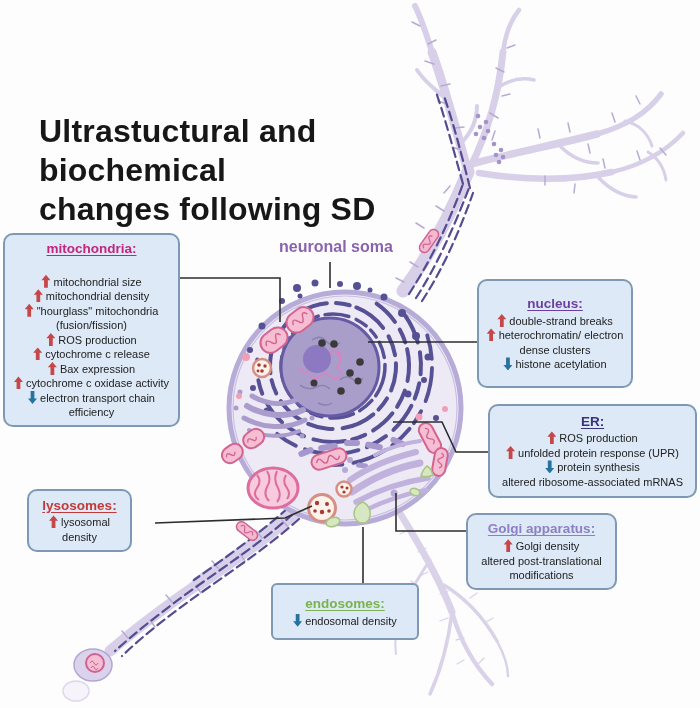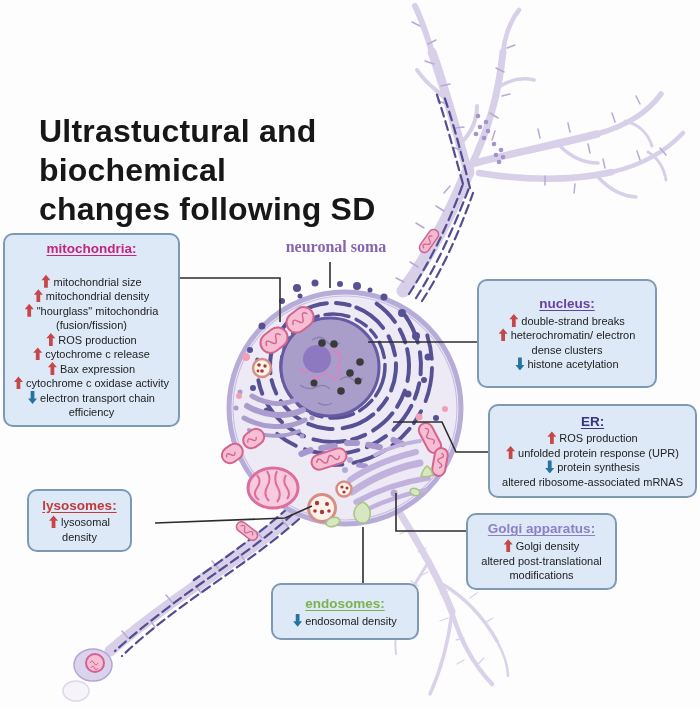--- a/index.html
+++ b/index.html
@@ -3,44 +3,44 @@
 <meta charset="utf-8">
 <style>
   html,body{margin:0;padding:0;background:#ffffff;}
   #stage{position:relative;width:700px;height:708px;background:#fdfdfe;overflow:hidden;
          font-family:"Liberation Sans", sans-serif;color:#1c1c1c;}
   #stage svg{position:absolute;left:0;top:0;}
 
   .page-title{position:absolute;left:26px;top:112px;width:360px;
     font-size:32px;font-weight:700;line-height:1.22;color:#171717;letter-spacing:.2px;margin-left:13px;}
   .soma-label{position:absolute;left:258px;top:238px;width:156px;text-align:center;
-    font-size:16px;font-weight:700;color:#8a63ad;font-family:Liberation Serif, serif;}
+    font-size:16px;font-weight:700;color:#8a63ad;}
 
   .callout{position:absolute;box-sizing:border-box;
     background:var(--box-bg,#dde9f7);
     border:2px solid var(--box-border,#7e99b4);
     border-radius:10px;
     display:flex;flex-direction:column;justify-content:center;align-items:center;
     padding:5px 4px;text-align:center;font-size:11px;line-height:1.32;color:#212121;}
   .box-title{font-size:13.5px;font-weight:700;text-decoration:underline;
     text-underline-offset:2px;margin-bottom:1px;}
   .box-items{width:100%;}
   .item{width:100%;}
   .arrow{display:inline-block;width:9px;height:13px;margin-right:3px;vertical-align:-2px;}
   .arrow.up{background:var(--arrow-up,#c64747);
     clip-path:polygon(50% 0,100% 42%,71% 42%,71% 100%,29% 100%,29% 42%,0 42%);}
   .arrow.down{background:var(--arrow-down,#27739f);
     clip-path:polygon(50% 100%,100% 58%,71% 58%,71% 0,29% 0,29% 58%,0 58%);}
 
   .box-mitochondria{left:3px;top:233px;width:177px;min-height:179px;gap:16px;}
-  .box-nucleus{left:477px;top:279px;width:180px;min-height:109px;}
+  .box-nucleus{left:477px;top:279px;width:156px;min-height:109px;}
   .box-er{left:488px;top:404px;width:209px;min-height:94px;}
   .box-golgi{left:466px;top:513px;width:151px;min-height:77px;}
   .box-lysosomes{left:27px;top:489px;width:105px;min-height:63px;}
-  .box-endosomes{left:271px;top:583px;width:148px;min-height:57px;}
+  .box-endosomes{left:271px;top:583px;width:148px;min-height:57px;border-radius:6px;}
 </style>
 </head>
 <body>
 
 <div id="stage">
 
   <svg width="700" height="708" viewBox="0 0 700 708">
 
     <g fill="none" stroke="#d2c8e4" stroke-linecap="round" opacity="0.8">
       <path d="M396,507 C420,545 440,580 452,612" stroke-width="7"></path>

